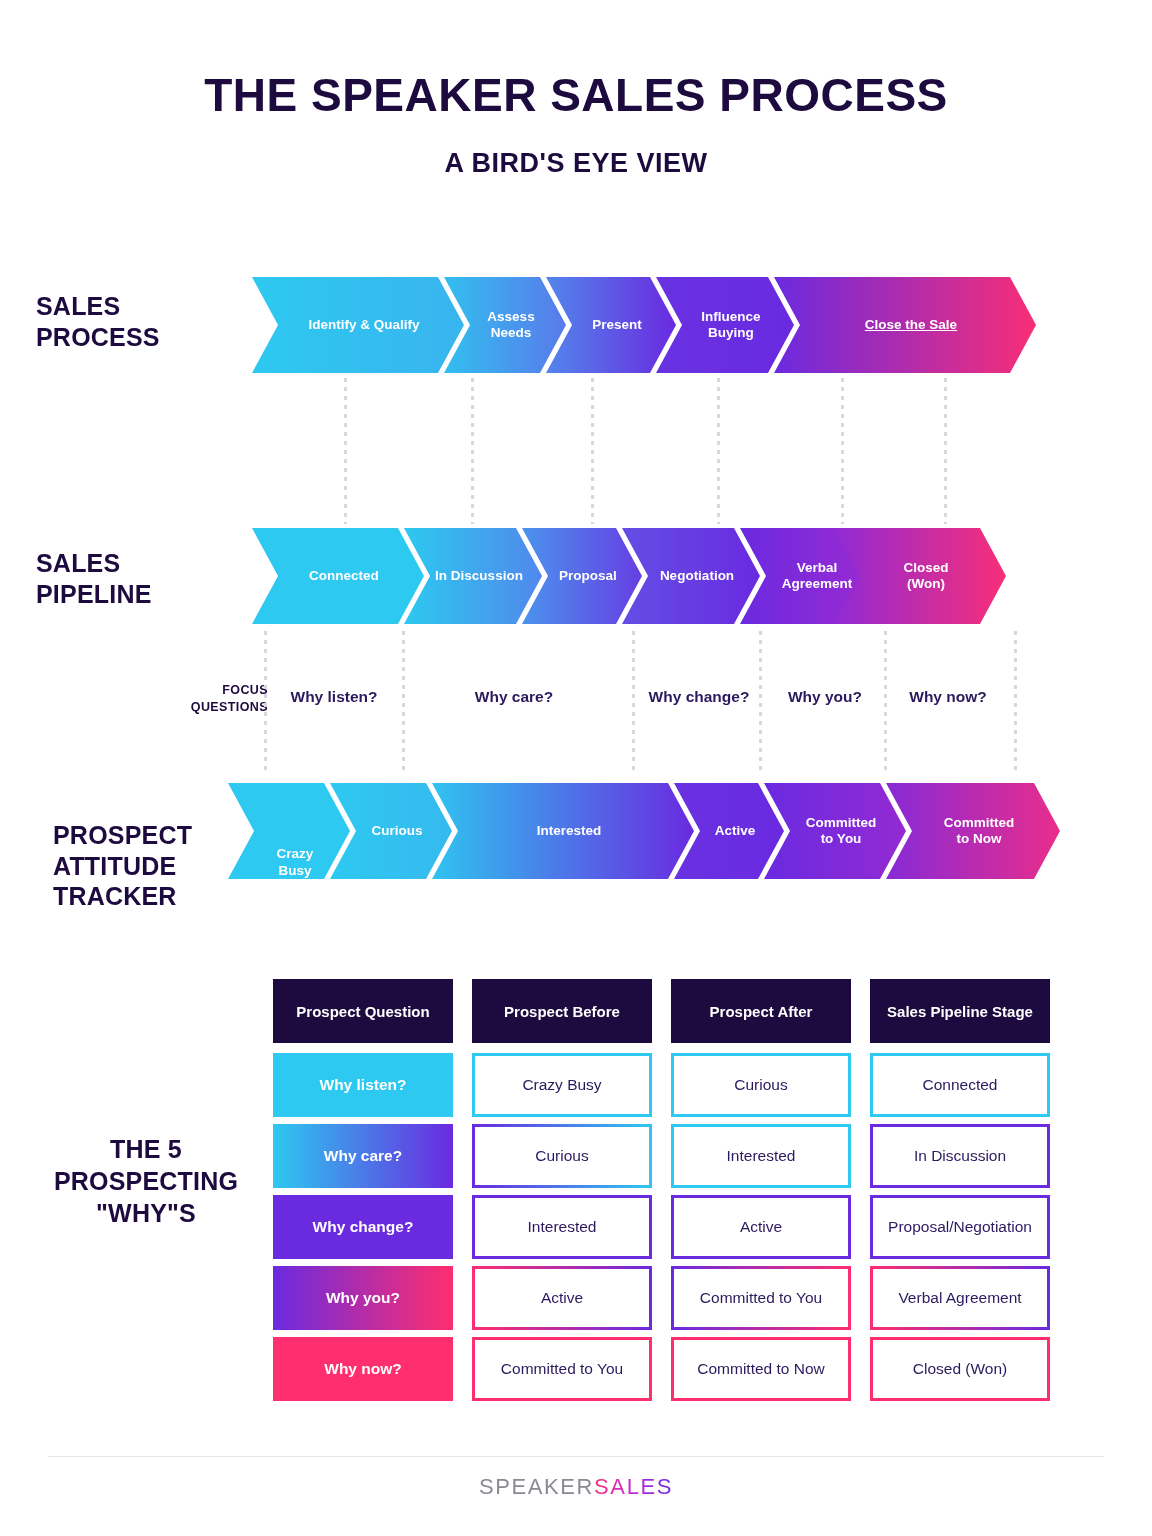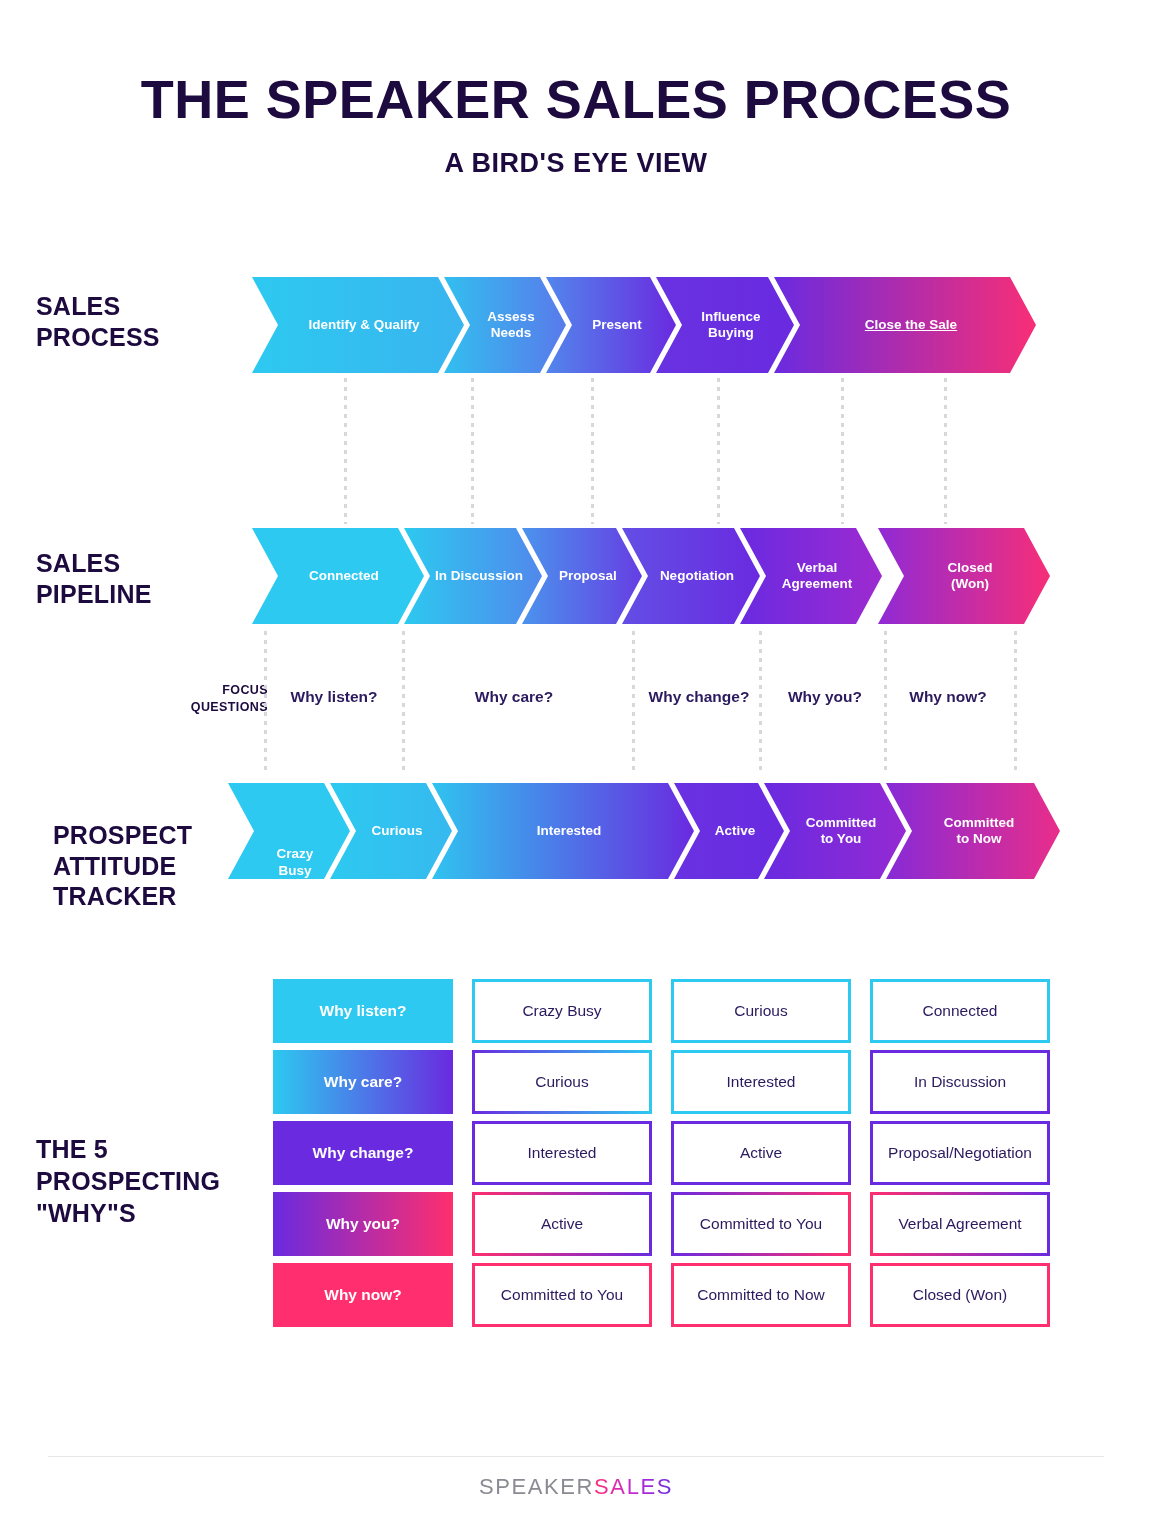--- a/index.html
+++ b/index.html
@@ -16,21 +16,21 @@
     overflow: hidden;
   }
 
   
   #main-title {
     position: absolute;
     top: 72px;
     left: 0;
     width: 1152px;
     text-align: center;
-    font-size: 54px;
+    font-size: 46px;
     font-weight: 800;
     letter-spacing: 0.5px;
     color: #1d0a3f;
     line-height: 1;
   }
   #sub-title {
     position: absolute;
     top: 150px;
     left: 0;
     width: 1152px;
@@ -49,21 +49,21 @@
     width: 220px;
     font-size: 25px;
     font-weight: 800;
     line-height: 1.22;
     color: #1d0a3f;
     letter-spacing: 0.2px;
   }
   #label-sales-process { top: 291px; }
   #label-sales-pipeline { top: 548px; }
   #label-attitude { top: 820px; margin-left: 17px; }
-  #label-five-whys { top: 1133px; font-size: 25px; line-height: 1.28; }
+  #label-five-whys { top: 1133px; font-size: 25px; line-height: 1.28; text-align: center; }
 
   #focus-label {
     position: absolute;
     left: 120px;
     top: 682px;
     width: 148px;
     text-align: right;
     font-size: 12.5px;
     font-weight: 800;
     line-height: 1.35;
@@ -238,21 +238,21 @@
     <div class="chev" style="left: 270px; width: 120px; background: linear-gradient(90deg, rgb(75, 147, 237) 0%, rgb(102, 62, 227) 100%);">
       <span class="ctext">Proposal</span>
     </div>
     <div class="chev" style="left: 370px; width: 138px; background: linear-gradient(90deg, rgb(99, 78, 229) 0%, rgb(106, 42, 224) 100%);">
       <span class="ctext">Negotiation</span>
     </div>
     <div class="chev" style="left: 488px; width: 142px; background: linear-gradient(90deg, rgb(106, 42, 224) 0%, rgb(158, 42, 208) 100%);">
       <span class="ctext">Verbal
 Agreement</span>
     </div>
-    <div class="chev" style="left: 626px; width: 172px; background: linear-gradient(90deg, rgb(144, 42, 213) 0%, rgb(247, 46, 120) 100%);">
+    <div class="chev" style="left: 582px; width: 172px; background: linear-gradient(90deg, rgb(144, 42, 213) 0%, rgb(247, 46, 120) 100%);">
       <span class="ctext">Closed
 (Won)</span>
     </div>
   </div>
 <div class="chev-row" id="row-attitude">
     <div class="chev first" style="left: 0px; width: 122px; background: linear-gradient(90deg, rgb(45, 201, 240) 0%, rgb(45, 201, 240) 100%); align-items: flex-end;">
       <span class="ctext">Crazy
 Busy</span>
     </div>
     <div class="chev" style="left: 102px; width: 122px; background: linear-gradient(90deg, rgb(45, 201, 240) 0%, rgb(54, 185, 239) 100%);">
@@ -293,20 +293,26 @@
 
 <div id="focus-questions">
     <div class="focus-q" style="left: 244px; width: 180px;">Why listen?</div>
     <div class="focus-q" style="left: 424px; width: 180px;">Why care?</div>
     <div class="focus-q" style="left: 609px; width: 180px;">Why change?</div>
     <div class="focus-q" style="left: 735px; width: 180px;">Why you?</div>
     <div class="focus-q" style="left: 858px; width: 180px;">Why now?</div>
   </div>
 
 <div id="why-table">
+    <div class="t-row head-row">
+      <div class="t-cell t-head c0">Prospect Question</div>
+      <div class="t-cell t-head c1">Prospect Before</div>
+      <div class="t-cell t-head c2">Prospect After</div>
+      <div class="t-cell t-head c3">Sales Pipeline Stage</div>
+    </div>
     <div class="t-row">
       <div class="t-cell t-q" style="background: linear-gradient(90deg, rgb(45, 201, 240) 0%, rgb(45, 201, 240) 100%);">Why listen?</div>
       <div class="t-vwrap" style="background: linear-gradient(90deg, rgb(45, 201, 240) 0%, rgb(45, 201, 240) 100%);">
         <div class="t-vinner">Crazy Busy</div>
       </div>
       <div class="t-vwrap" style="background: linear-gradient(90deg, rgb(45, 201, 240) 0%, rgb(45, 201, 240) 100%);">
         <div class="t-vinner">Curious</div>
       </div>
       <div class="t-vwrap" style="background: linear-gradient(90deg, rgb(45, 201, 240) 0%, rgb(45, 201, 240) 100%);">
         <div class="t-vinner">Connected</div>

